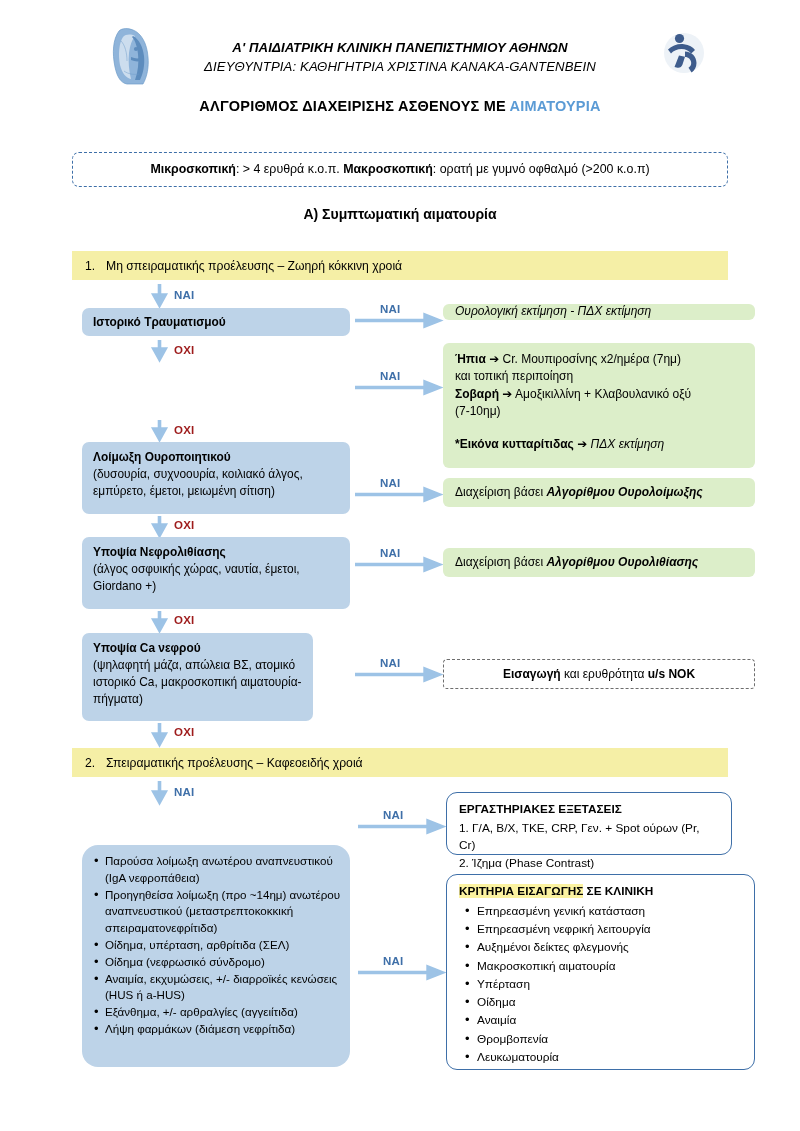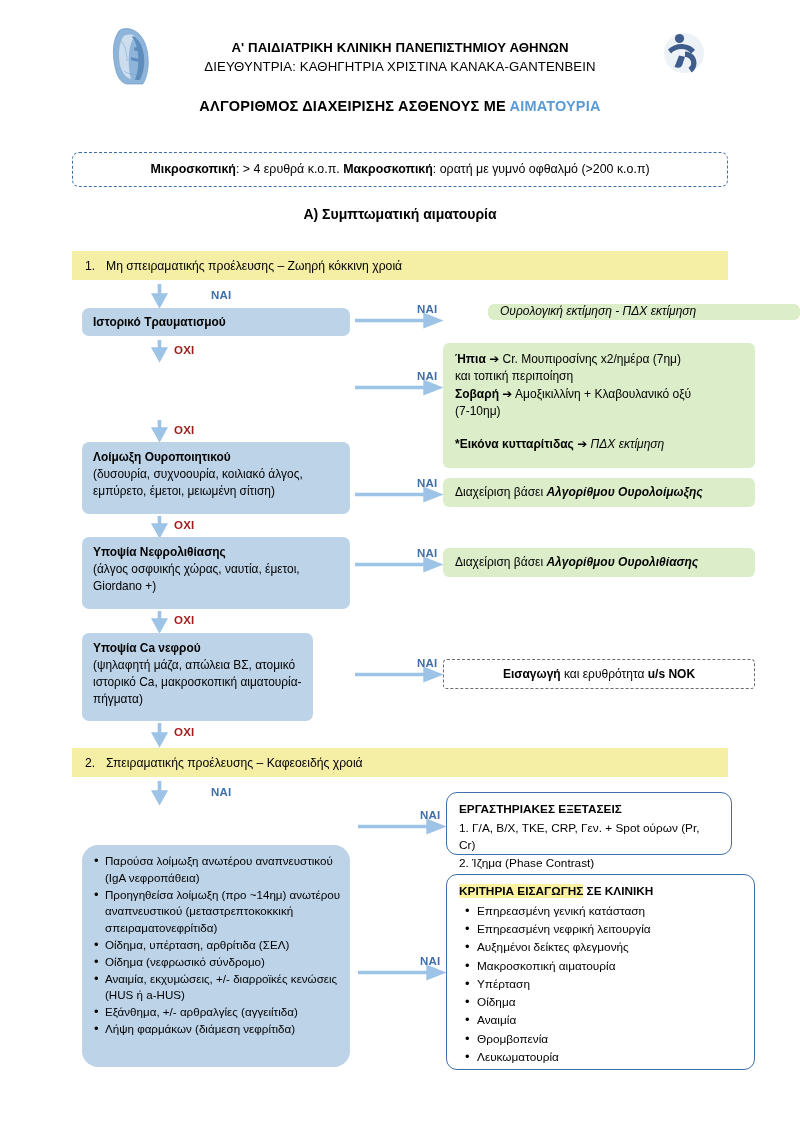--- a/index.html
+++ b/index.html
@@ -19,20 +19,21 @@
 
   
   .header {
     position: absolute;
     left: 0; top: 22px;
     width: 800px;
     height: 70px;
     display: flex;
     align-items: center;
     justify-content: center;
+    font-style: italic;
   }
   .logo-left {
     position: absolute;
     left: 107px; top: 4px;
     width: 50px; height: 62px;
     display: flex; align-items: center; justify-content: center;
   }
   .logo-right {
     position: absolute;
     left: 657px; top: 4px;
@@ -152,21 +153,21 @@
   
   .green-box {
     position: absolute;
     background: #DCEEC9;
     border-radius: 6px;
     padding: 8px 12px;
     font-size: 12px;
     line-height: 1.45;
   }
   #green-urology { left: 443px; top: 304px; width: 312px; height: 14px;
-                   display: flex; align-items: center; font-style: italic; margin-left: 45px; }
+                   display: flex; align-items: center; font-style: italic; }
   #green-balano  { left: 443px; top: 343px; width: 312px; height: 125px; }
   #green-uti     { left: 443px; top: 478px; width: 312px; height: 29px;
                    display: flex; align-items: center; }
   #green-nephro  { left: 443px; top: 548px; width: 312px; height: 29px;
                    display: flex; align-items: center; }
 
   .green-box .g-bold { font-weight: bold; }
   .green-box .g-ital { font-style: italic; }
   .green-box .g-bold-ital { font-weight: bold; font-style: italic; }
   .arrow-glyph { font-weight: bold; }
@@ -224,21 +225,21 @@
     position: absolute;
     height: 9px;
     display: block;
   }
   .arr-label {
     position: absolute;
     font-size: 11.5px;
     font-weight: bold;
     letter-spacing: 0.2px;
   }
-  .lbl-yes { color: #3E6FA8; margin-left: 37px; }
+  .lbl-yes { color: #3E6FA8; }
   .lbl-no  { color: #9E1B1B; }
 
   svg { display: block; overflow: visible; }
 </style>
 </head>
 <body>
 
 <div class="page">
 
   <div class="header">

